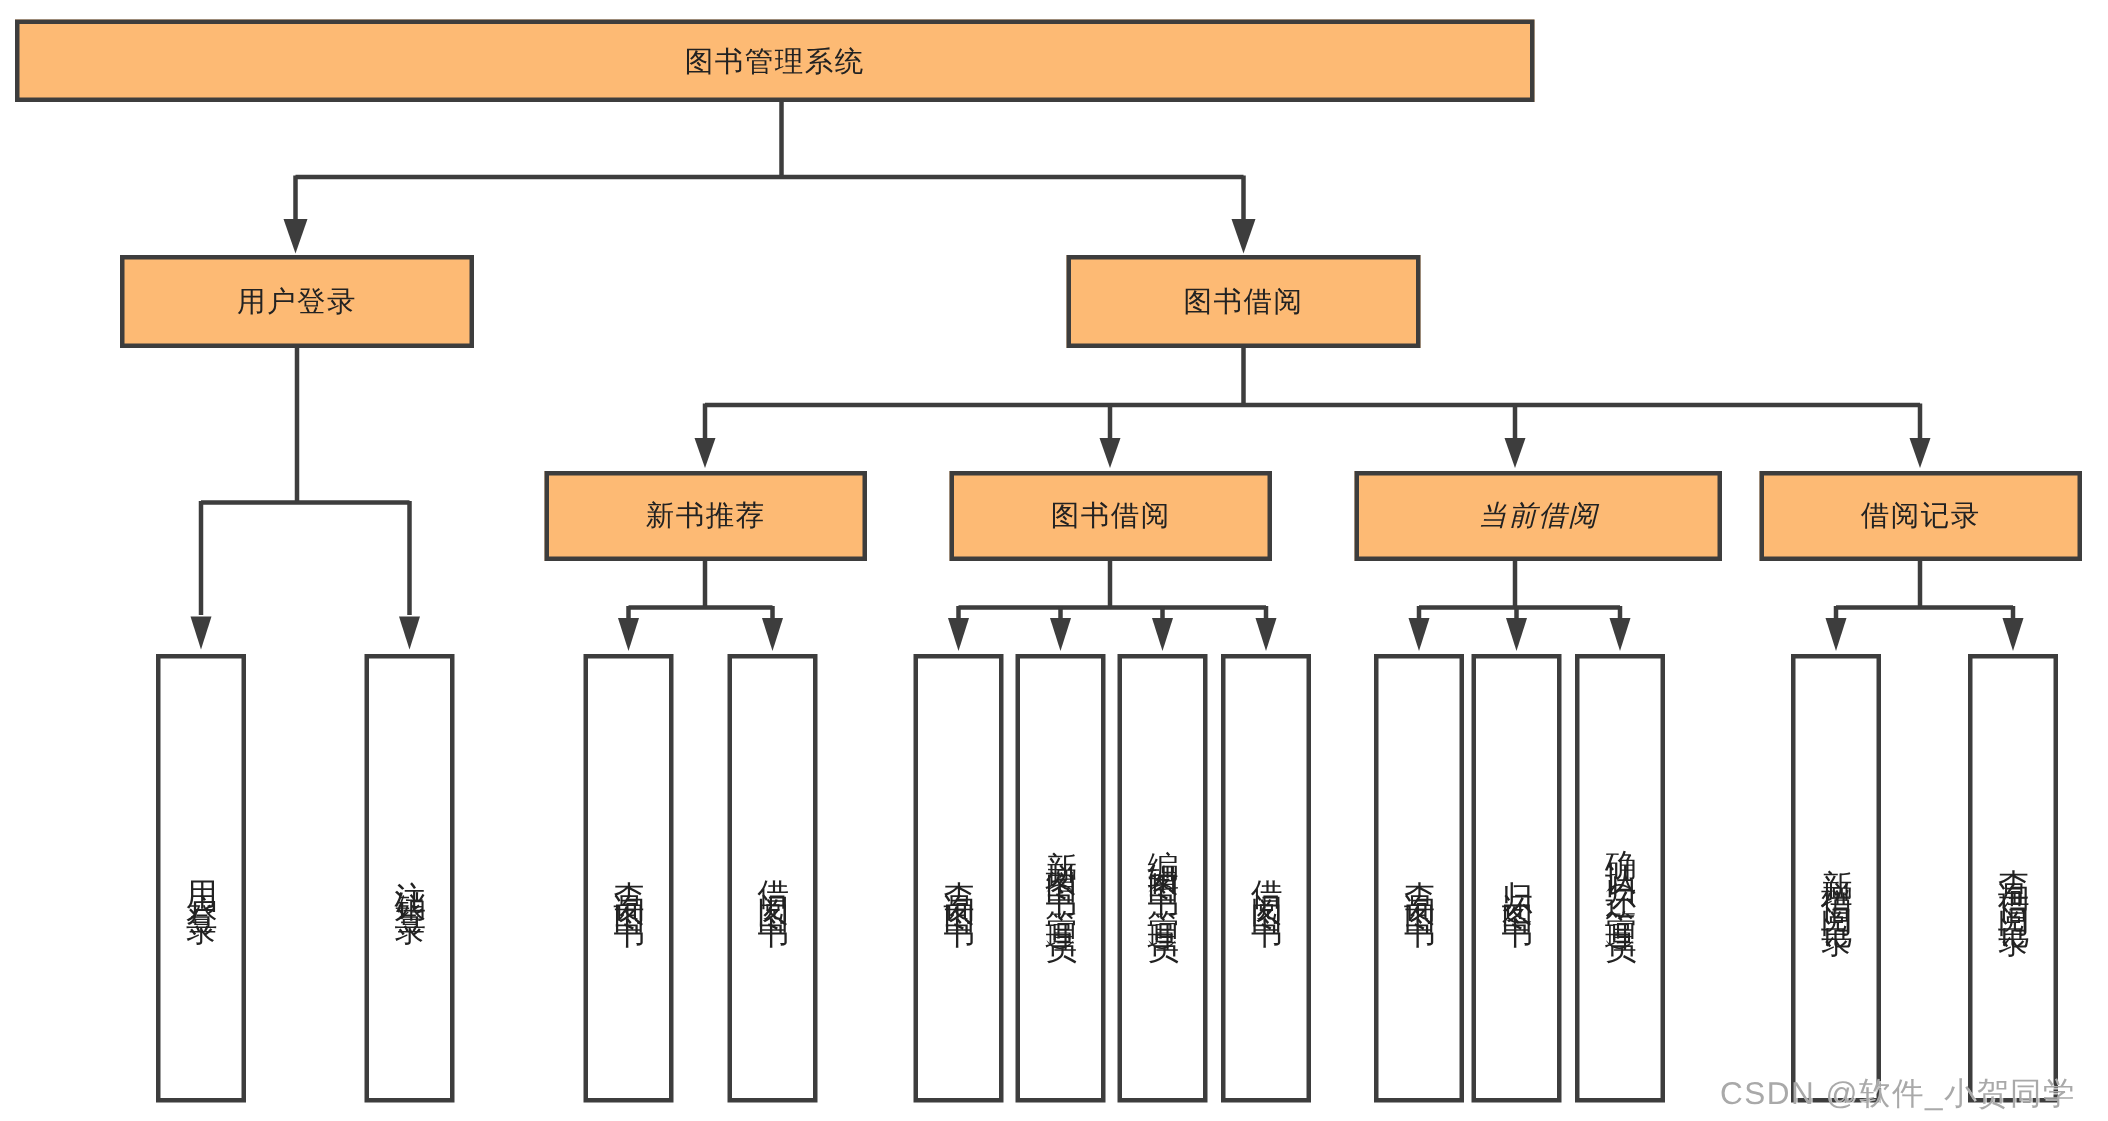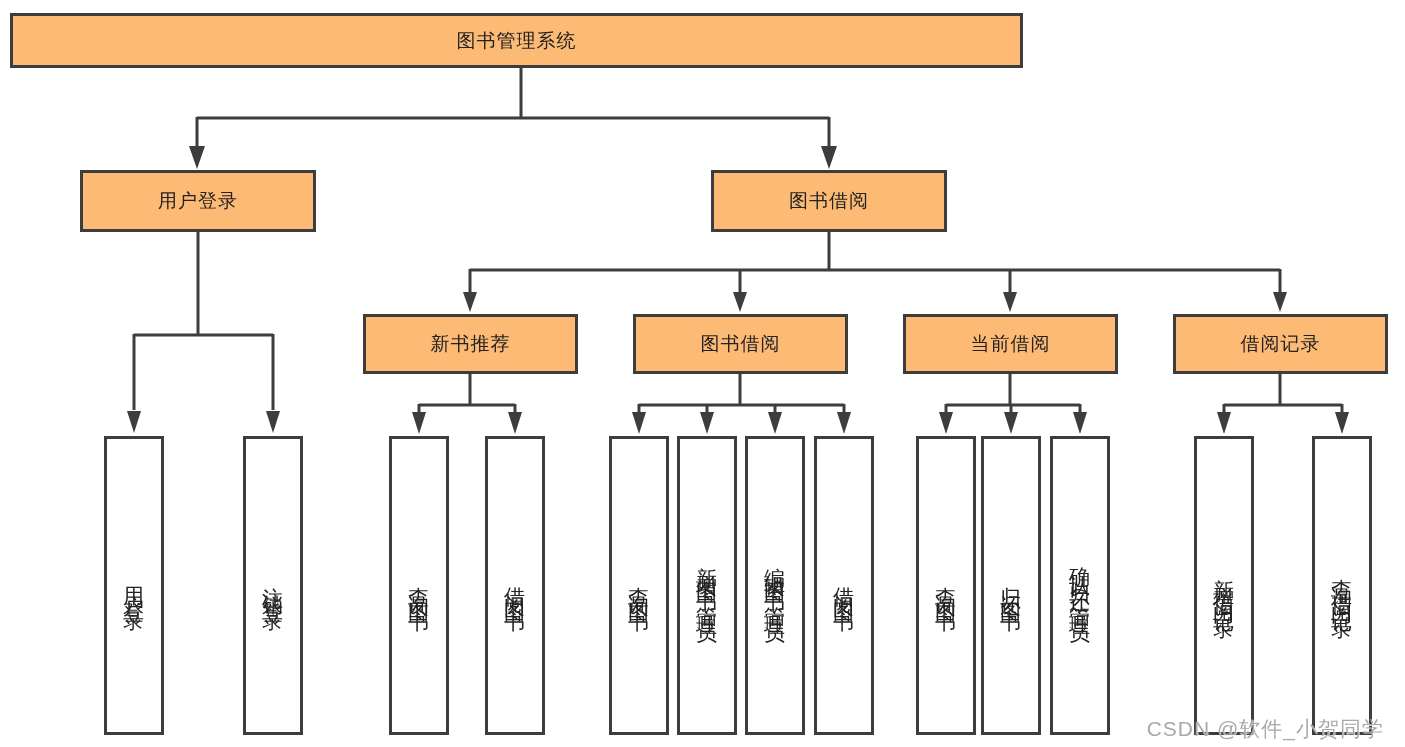--- a/index.html
+++ b/index.html
@@ -136,21 +136,21 @@
     </g>
   </svg>
 
   <div class="box" style="left:10px; top:13px; width:1013px; height:55px;">图书管理系统</div>
 
   <div class="box" style="left:80px; top:170px; width:236px; height:62px;">用户登录</div>
   <div class="box" style="left:711px; top:170px; width:236px; height:62px;">图书借阅</div>
 
   <div class="box" style="left:363px; top:314px; width:215px; height:60px;">新书推荐</div>
   <div class="box" style="left:633px; top:314px; width:215px; height:60px;">图书借阅</div>
-  <div class="box" style="left:903px; top:314px; width:215px; height:60px;">当前借阅</div>
+  <div class="box" style="left:903px; top:314px; width:245px; height:60px;font-style:italic;">当前借阅</div>
   <div class="box" style="left:1173px; top:314px; width:215px; height:60px;">借阅记录</div>
 
   <div class="vbox" style="left:104px;">
     <span>用户登录</span>
   </div>
   <div class="vbox" style="left:243px;">
     <span>注销登录</span>
   </div>
 
   <div class="vbox" style="left:389px;">

